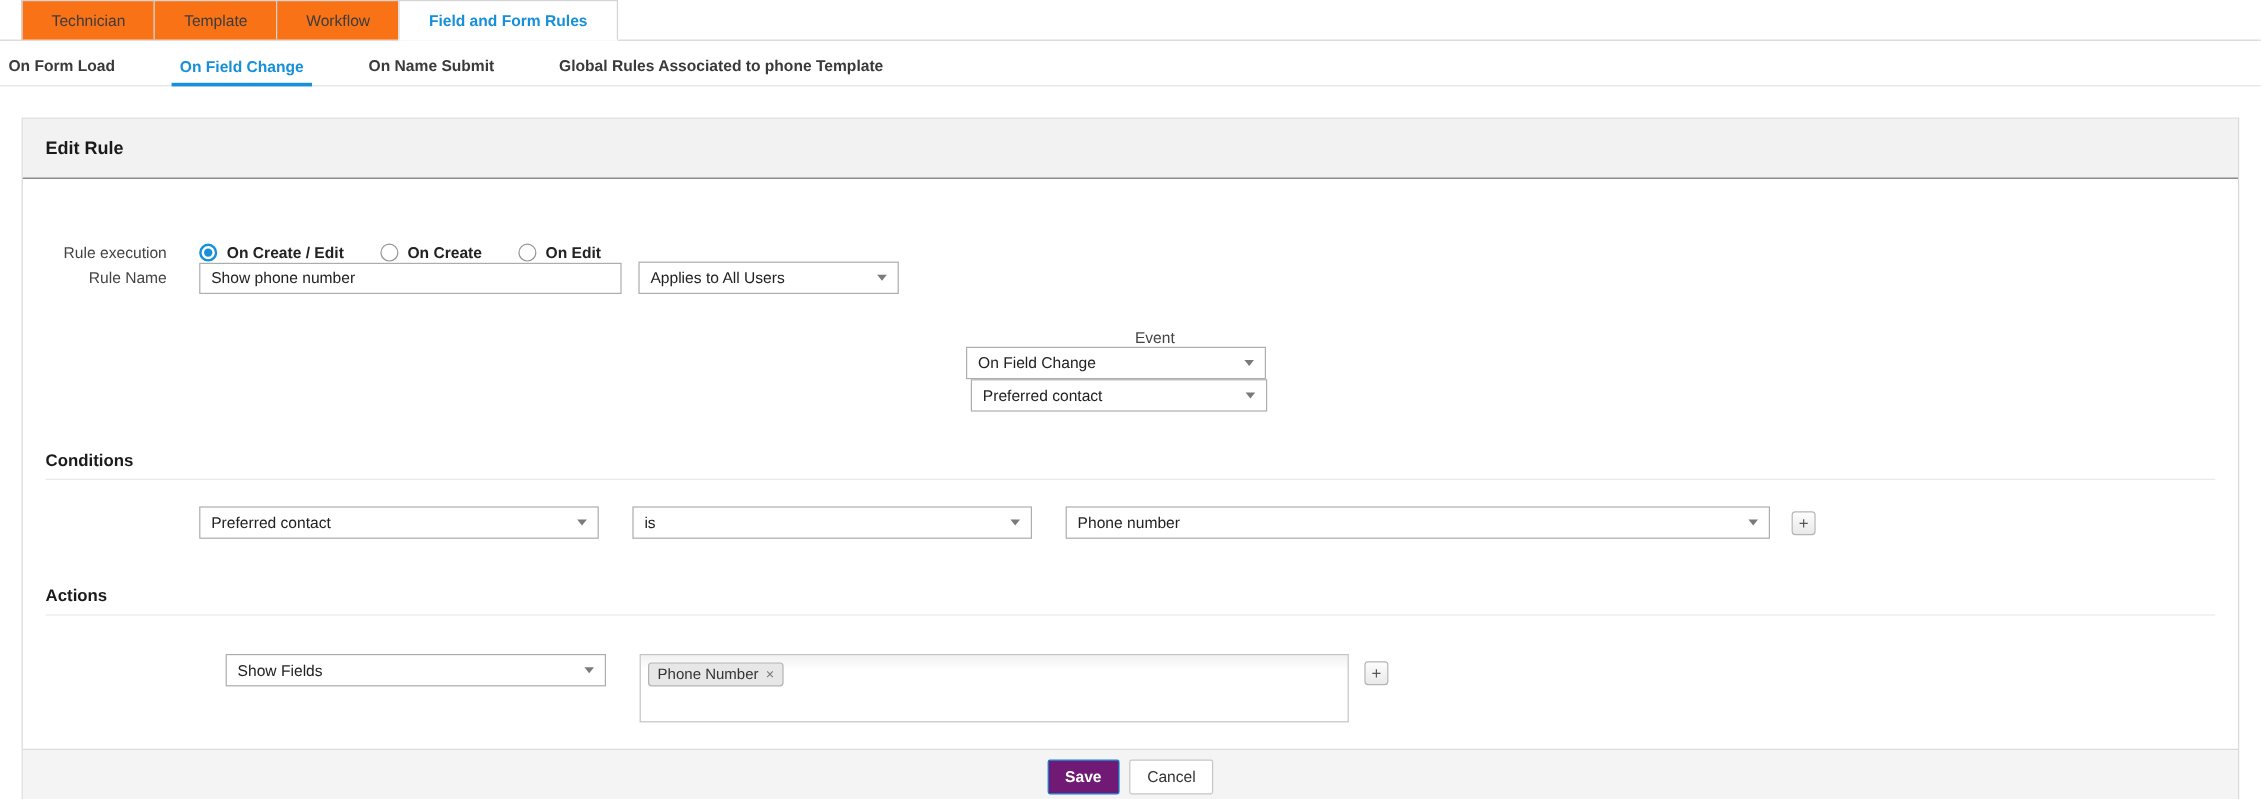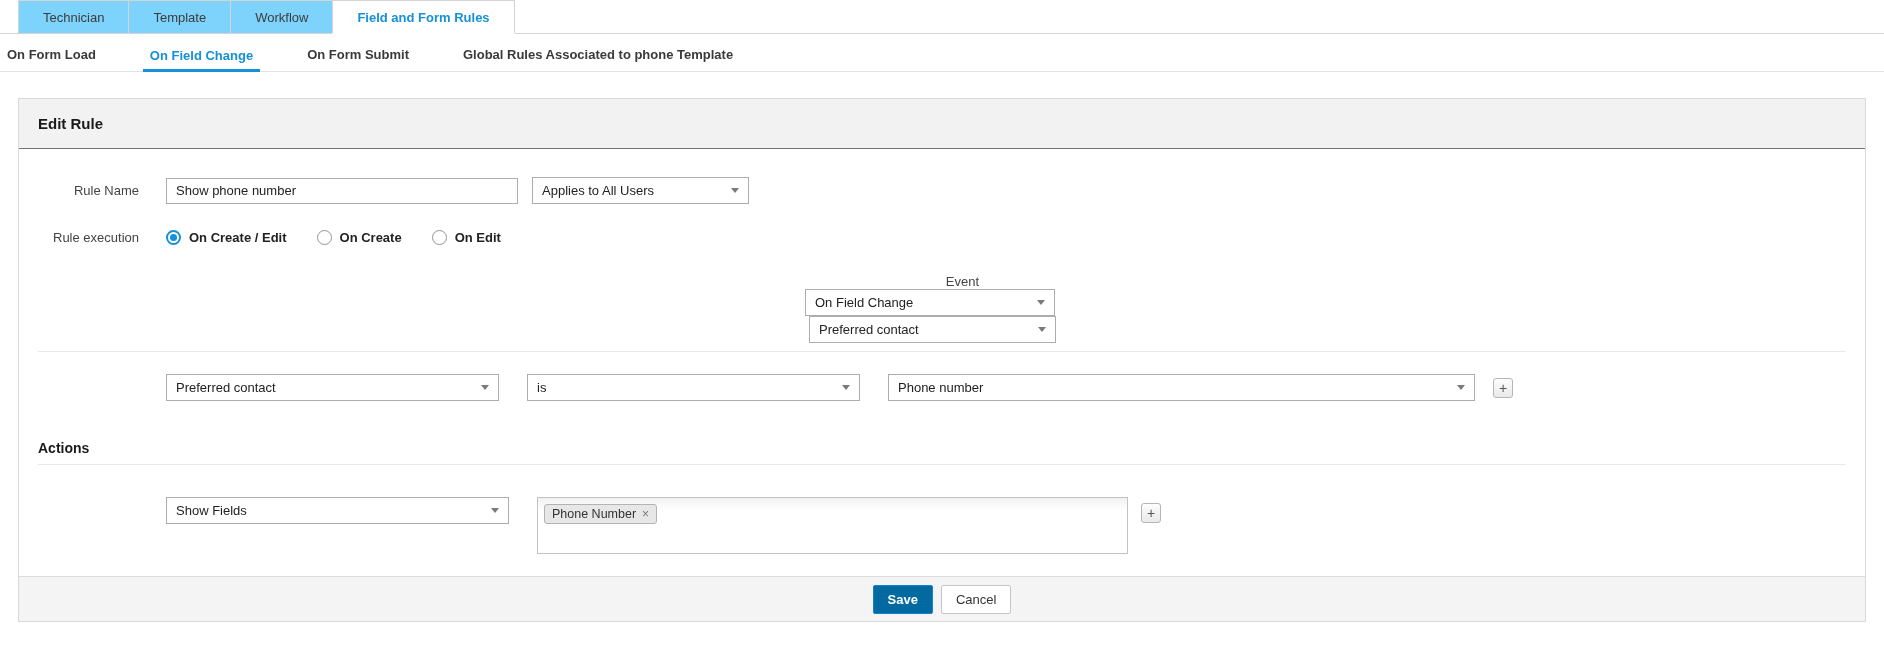--- a/index.html
+++ b/index.html
@@ -3,21 +3,21 @@
 <meta charset="utf-8">
 <style>
   * { margin:0; padding:0; box-sizing:border-box; }
   html,body { width:1884px; height:666px; background:#fff;
     font-family:"Liberation Sans", sans-serif; color:#333; overflow:hidden; }
 
   
   .tabbar { display:flex; align-items:stretch; height:34px;
     border-bottom:1px solid #d4d4d4; padding-left:18px; }
   .tab { display:flex; align-items:center; padding:0 24px; font-size:13px;
-    color:#3c3c3c; background:#7dd3fc; border:1px solid #d4d4d4;
+    color:#3c3c3c; background:#f97316; border:1px solid #d4d4d4;
     border-bottom:none; margin-right:-1px; cursor:pointer; white-space:nowrap; }
   .tab.active { background:#fff; color:#1590d9; font-weight:bold;
     box-shadow:0 1px 0 0 #fff; z-index:2; }
 
   
   .subtabbar { display:flex; align-items:flex-end; gap:40px; padding-left:0;
     border-bottom:1px solid #e3e3e3; height:38px; }
   .subtab { font-size:13px; font-weight:bold; color:#3a3a3a; padding:11px 7px 9px;
     cursor:pointer; white-space:nowrap; }
   .subtab.active { color:#1590d9; border-bottom:3px solid #1590d9;
@@ -43,21 +43,21 @@
     font-size:13px; color:#222; cursor:pointer; }
   .chev { width:0; height:0; border-left:4px solid transparent;
     border-right:4px solid transparent; border-top:5px solid #7a7a7a;
     margin-left:8px; flex:none; }
 
   .dd-applies { width:217px; margin-left:14px; }
   .dd-event   { width:250px; margin-right:5px; }
   .dd-event2  { width:247px; }
   .dd-cond    { width:333px; margin-right:28px; }
   .dd-cond3   { width:587px; margin-right:18px; }
-  .dd-action  { width:343px; margin-right:28px; }
+  .dd-action  { width:317px; margin-right:28px;margin-left:22px; }
 
   
   .radio-group { display:flex; align-items:center; gap:30px; }
   .radio-opt { display:flex; align-items:center; gap:8px; font-size:13px;
     color:#222; font-weight:bold; cursor:pointer; }
   .rdot { width:15px; height:15px; border-radius:50%; border:1px solid #949494;
     background:#fff; flex:none; position:relative; }
   .radio-opt.selected .rdot { border:2px solid #1590d9; }
   .radio-opt.selected .rdot::after { content:""; position:absolute; left:2px;
     top:2px; width:7px; height:7px; border-radius:50%; background:#1590d9; }
@@ -80,21 +80,21 @@
     background:#e7e7e7; border:1px solid #b3b3b3; border-radius:3px;
     padding:2px 7px; font-size:12.5px; color:#333; }
   .chip-x { color:#777; font-size:12px; cursor:pointer; }
 
   
   .panel-footer { margin-top:22px; height:45px; background:#f4f4f4;
     border-top:1px solid #dcdcdc; display:flex; align-items:center;
     justify-content:center; gap:8px; }
   .btn { font-size:13px; padding:6px 14px; border-radius:2px; cursor:pointer;
     font-family:"Liberation Sans", sans-serif; }
-  .btn-save { background:#0369a1; color:#fff; border:1px solid #0d83d2;
+  .btn-save { background:#701a75; color:#fff; border:1px solid #0d83d2;
     font-weight:bold; }
   .btn-cancel { background:#fff; color:#333; border:1px solid #c6c6c6; }
 
   .mt-rule-exec { margin-top:26px; }
   .mt-event { margin-top:29px;flex-direction:column; }
   .mt-cond-head { margin-top:32px; }
   .mt-cond-row { margin-top:22px; }
   .mt-act-head { margin-top:39px; }
   .mt-act-row { margin-top:32px; align-items:flex-start; }
   .act-add { margin-top:6px; }
@@ -105,68 +105,69 @@
 <div class="tabbar">
   <div class="tab">Technician</div>
   <div class="tab">Template</div>
   <div class="tab">Workflow</div>
   <div class="tab active">Field and Form Rules</div>
 </div>
 
 <div class="subtabbar">
   <div class="subtab">On Form Load</div>
   <div class="subtab active">On Field Change</div>
-  <div class="subtab">On Form Submit</div>
+  <div class="subtab">On Name Submit</div>
   <div class="subtab">Global Rules Associated to phone Template</div>
 </div>
 
 <div class="panel">
   <div class="panel-header">Edit Rule</div>
 
   <div class="panel-body">
-
-    <div class="frow">
-      <div class="flabel">Rule Name</div>
-      <input class="text-input" type="text" value="Show phone number" style="">
-      <div class="dd dd-applies">
-        <span>Applies to All Users</span>
-        <span class="chev"></span>
-      </div>
-    </div>
 
     <div class="frow mt-rule-exec">
       <div class="flabel">Rule execution</div>
       <div class="radio-group">
         <div class="radio-opt selected">
           <span class="rdot"></span>
           <span>On Create / Edit</span>
         </div>
         <div class="radio-opt">
           <span class="rdot"></span>
           <span>On Create</span>
         </div>
         <div class="radio-opt">
           <span class="rdot"></span>
           <span>On Edit</span>
         </div>
       </div>
     </div>
 
+    <div class="frow">
+      <div class="flabel">Rule Name</div>
+      <input class="text-input" type="text" value="Show phone number" style="">
+      <div class="dd dd-applies">
+        <span>Applies to All Users</span>
+        <span class="chev"></span>
+      </div>
+    </div>
+
     <div class="frow mt-event">
       <div class="flabel">Event</div>
       <div class="dd dd-event">
         <span>On Field Change</span>
         <span class="chev"></span>
       </div>
       <div class="dd dd-event2">
         <span>Preferred contact</span>
         <span class="chev"></span>
       </div>
     </div>
 
+    <div class="section-heading mt-cond-head">Conditions</div>
     <hr class="section-rule">
 
     <div class="frow indent mt-cond-row">
       <div class="dd dd-cond">
         <span>Preferred contact</span>
         <span class="chev"></span>
       </div>
       <div class="dd dd-cond">
         <span>is</span>
         <span class="chev"></span>

